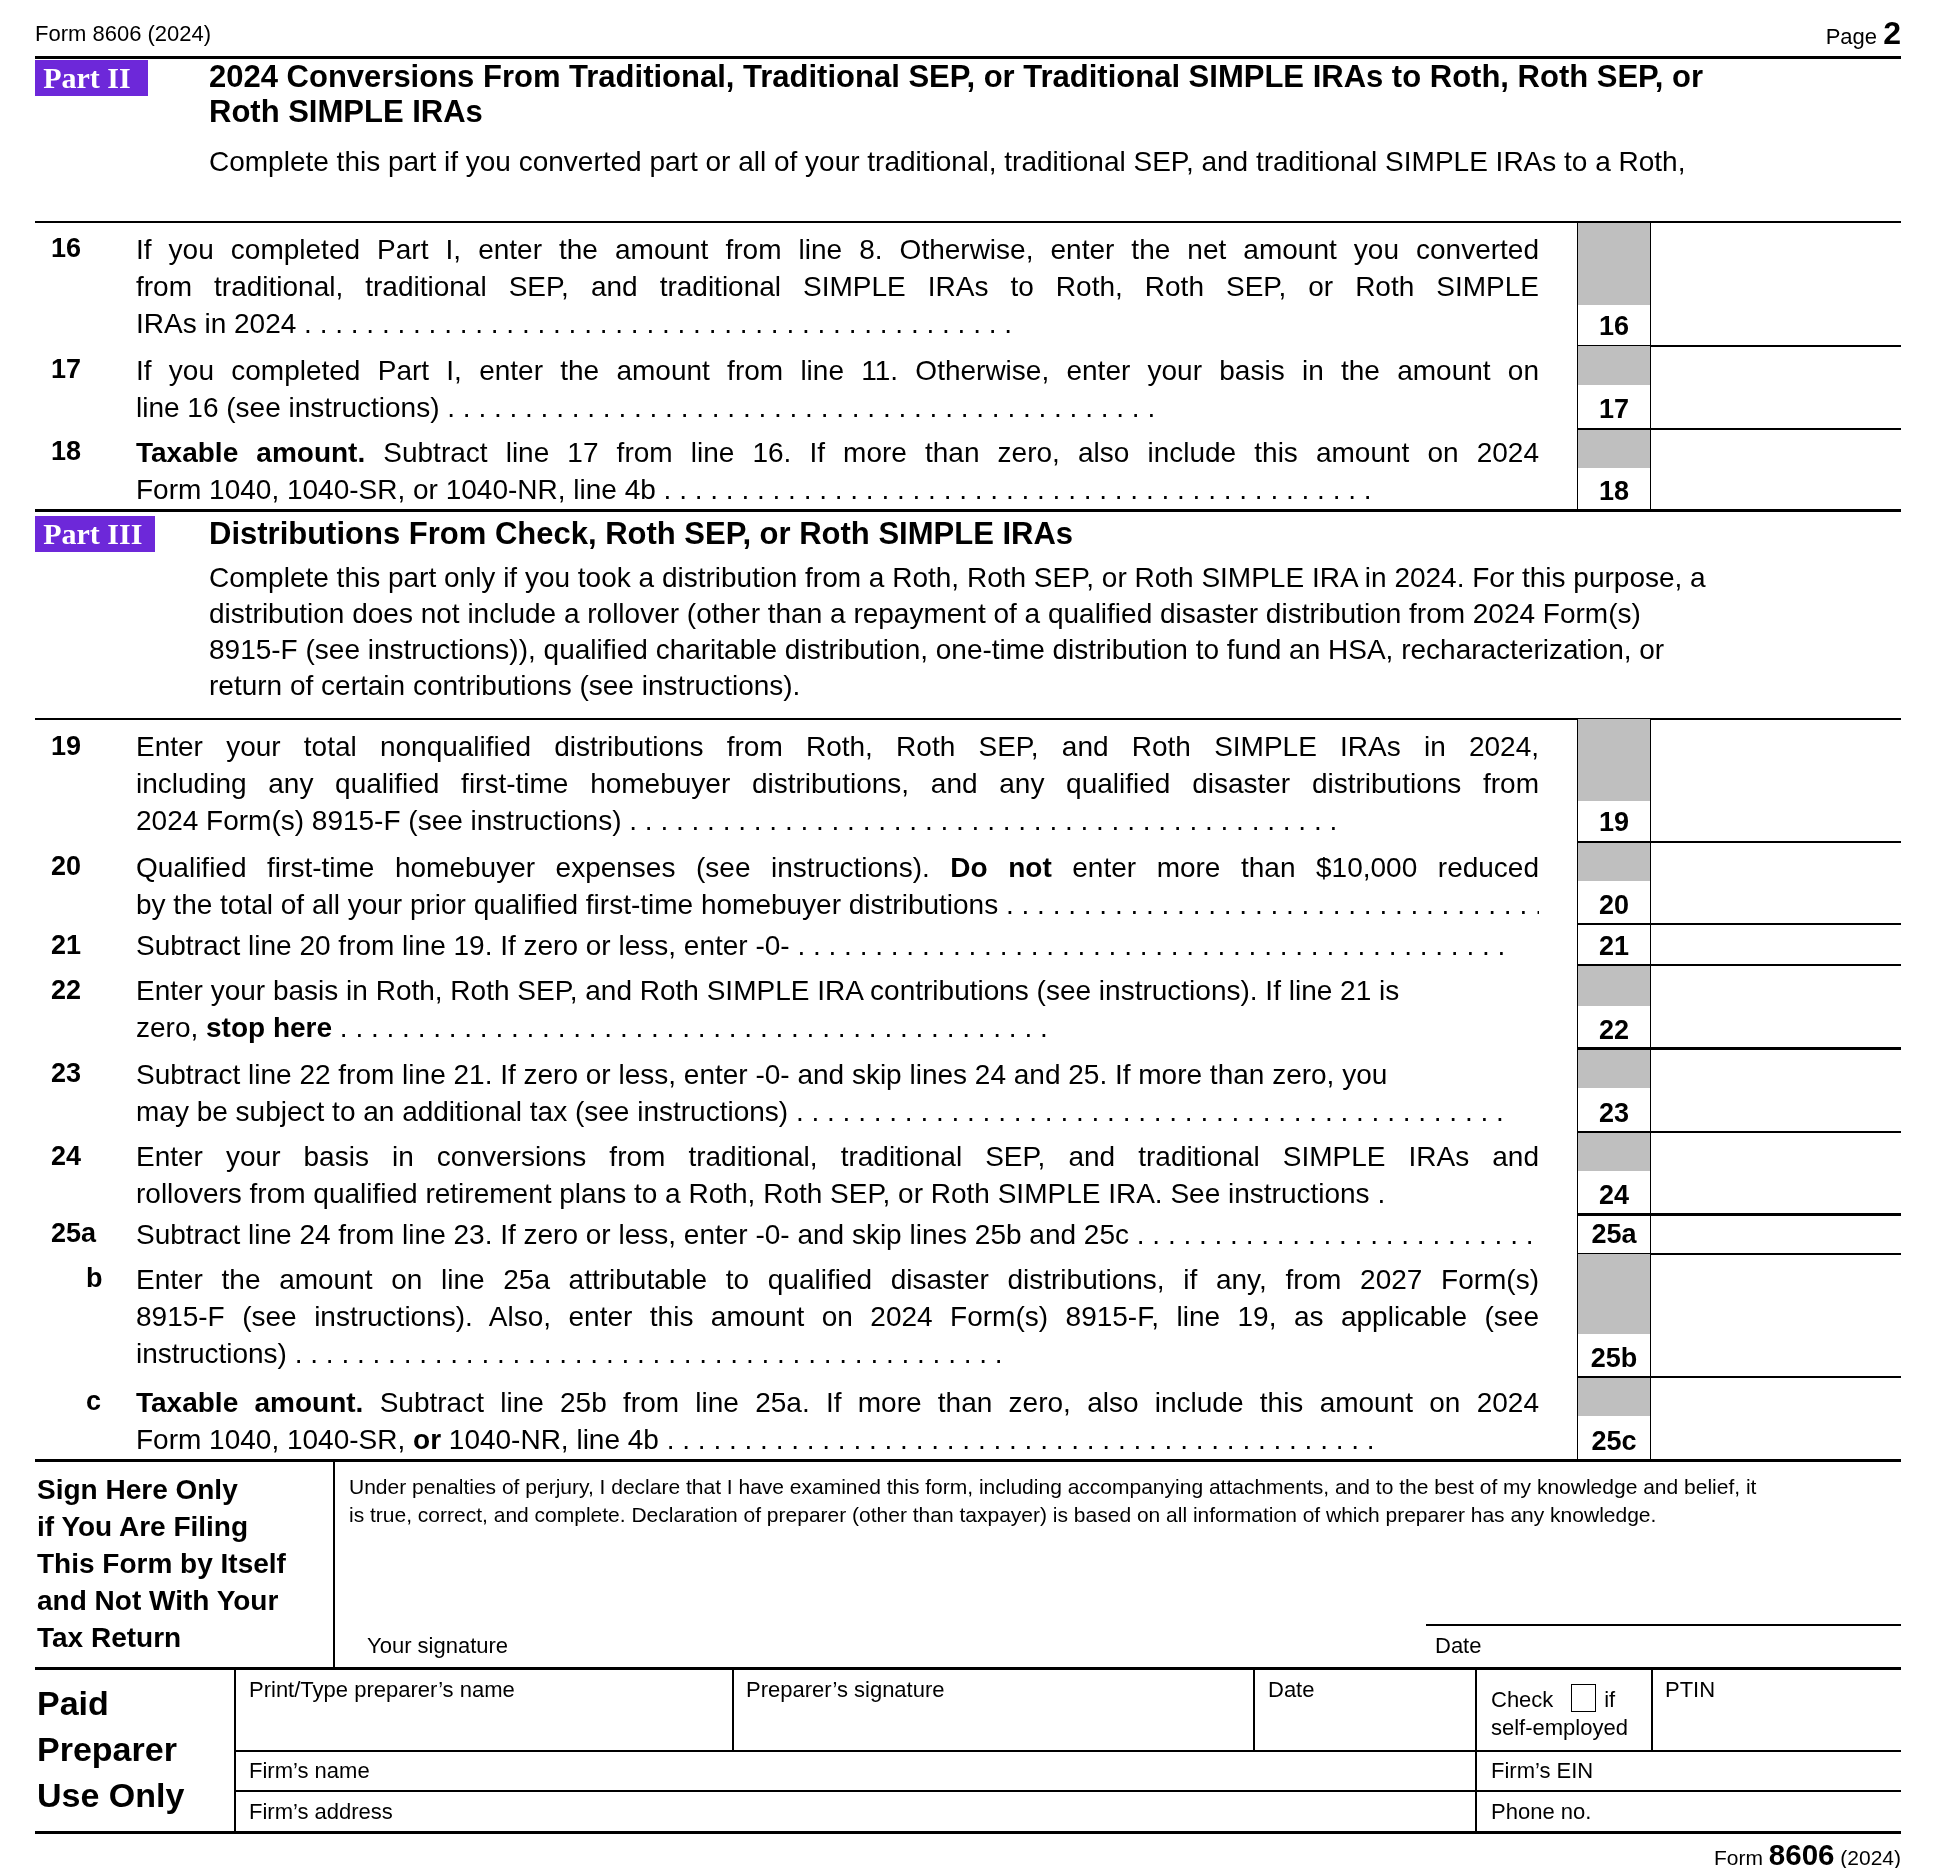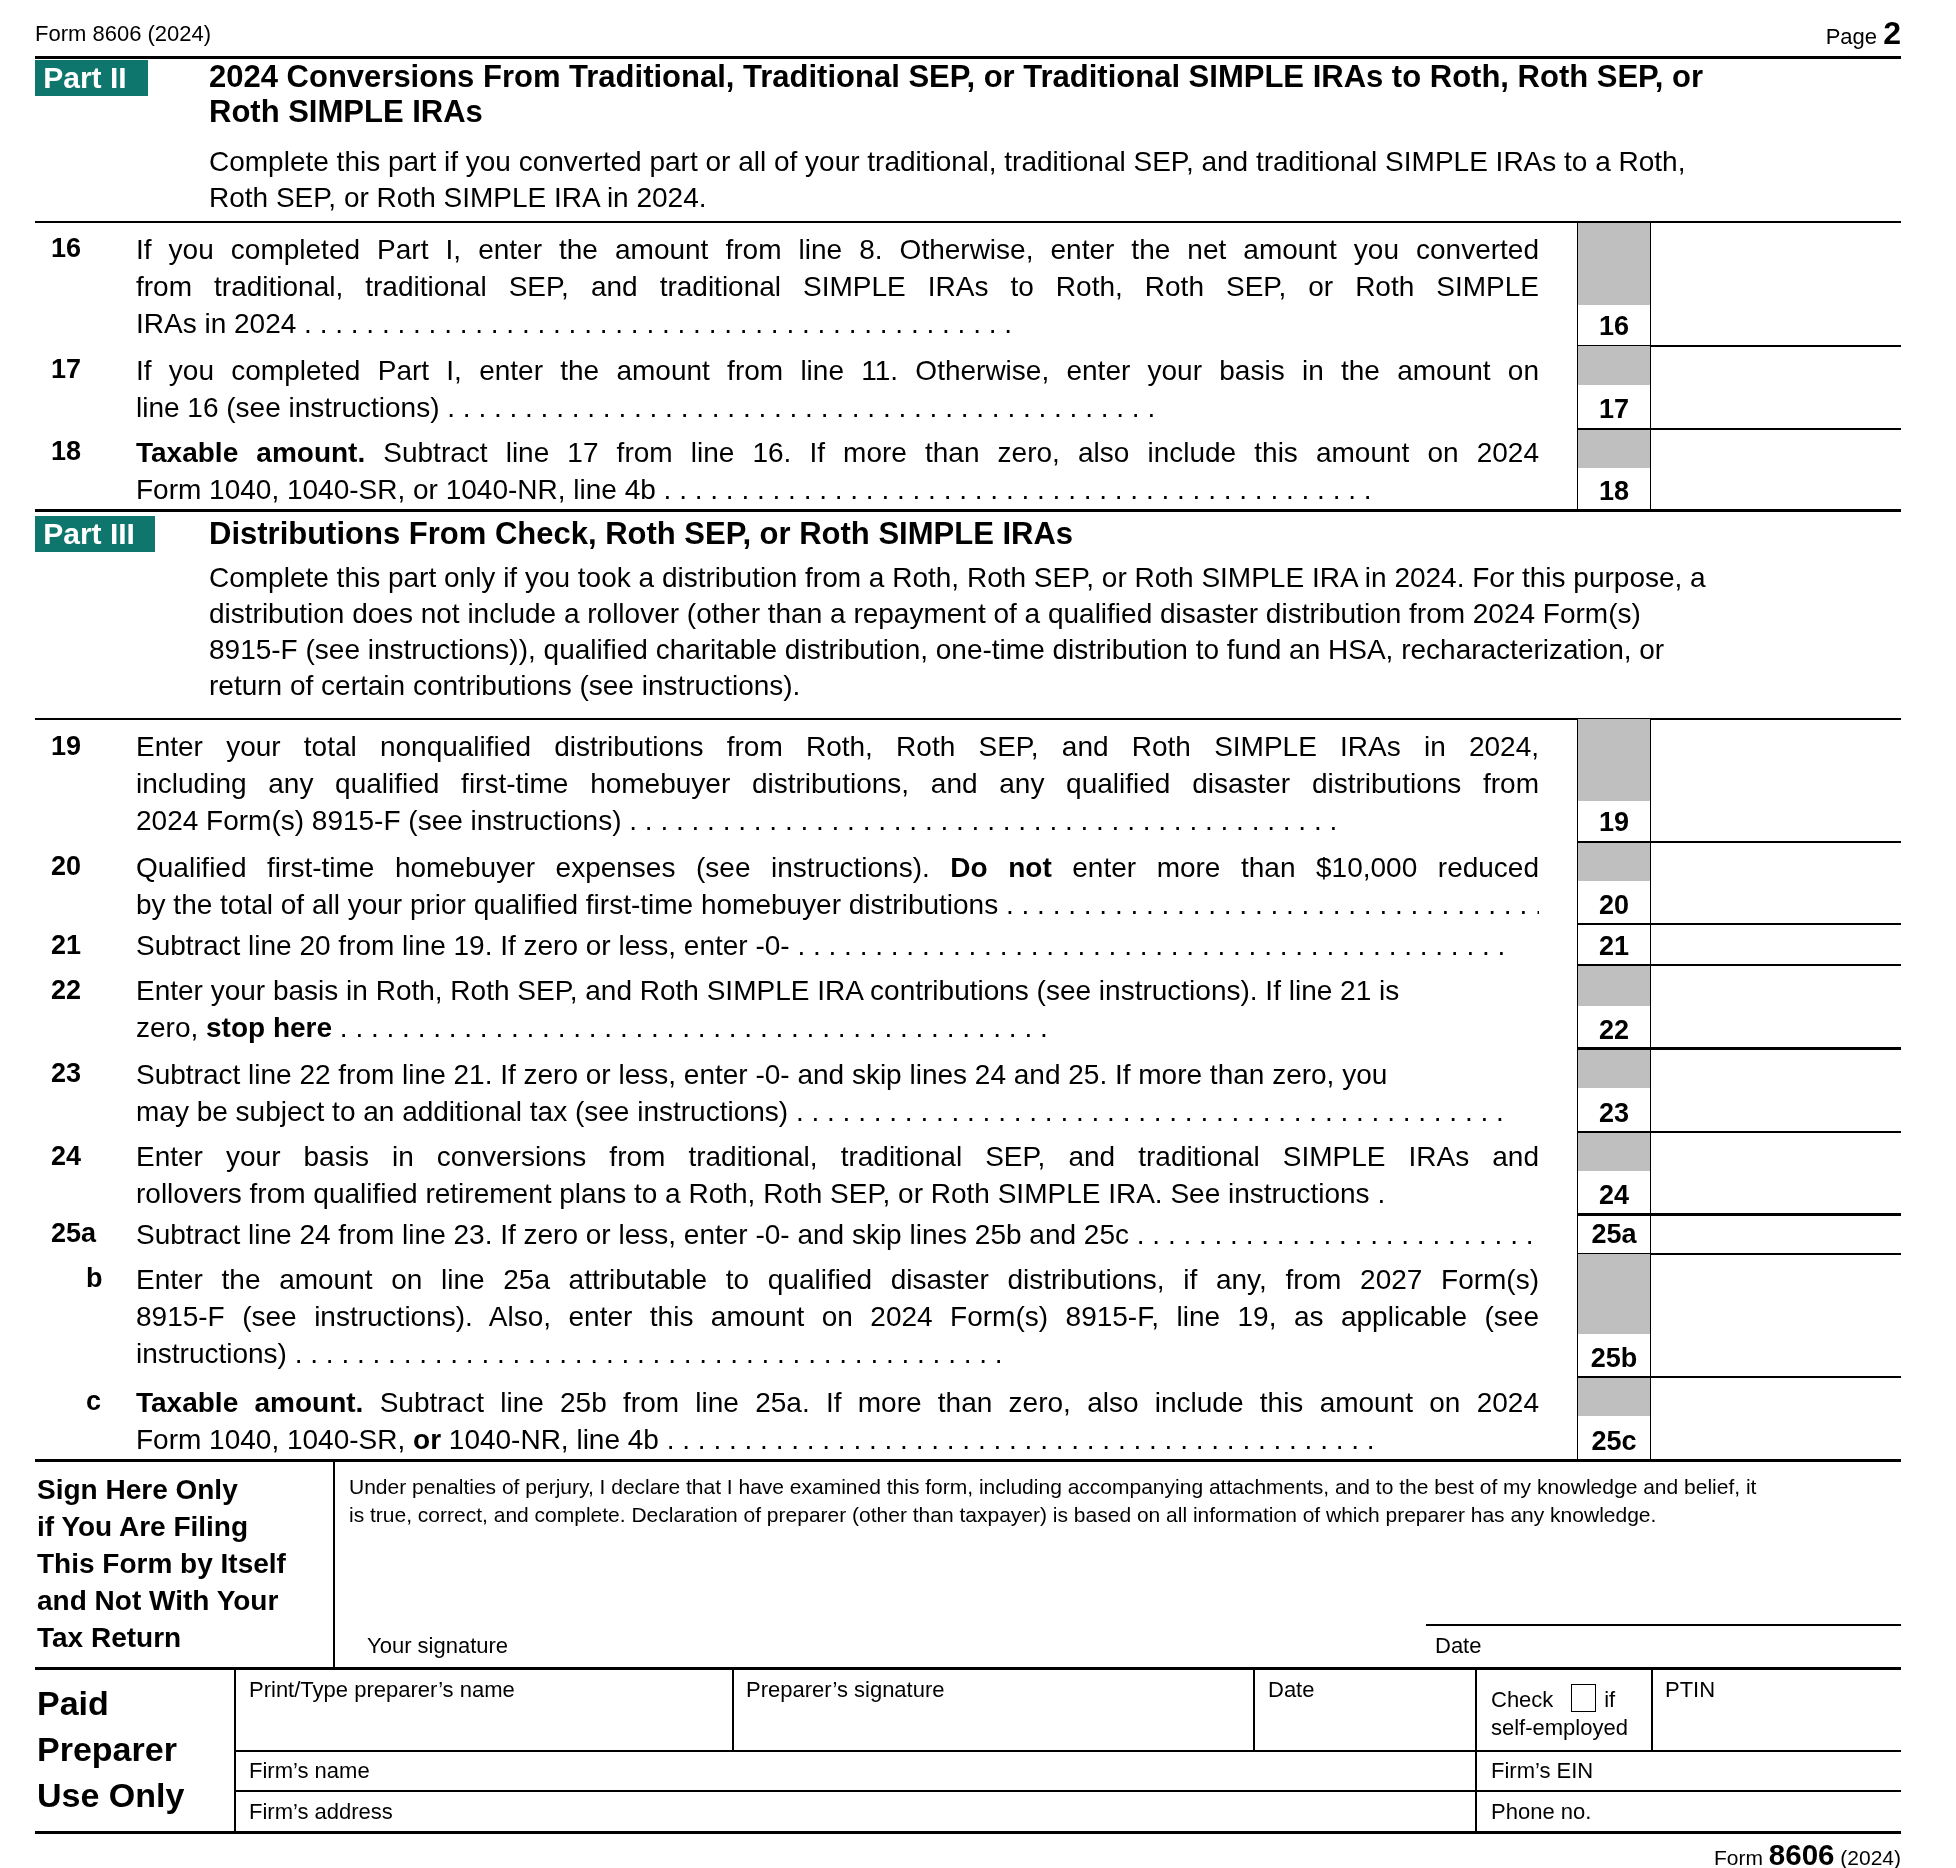--- a/index.html
+++ b/index.html
@@ -1,21 +1,21 @@
 <!DOCTYPE html>
 <html style="font-size:13px"><head>
 <meta charset="utf-8">
 <style>
   html,body{margin:0;padding:0;background:#fff;}
   body{width:1957px;height:1868px;position:relative;overflow:hidden;font-family:"Liberation Sans",sans-serif;color:#000;}
   .abs{position:absolute;}
   .hr{position:absolute;left:35px;width:1866px;background:#000;}
   .vr{position:absolute;background:#000;width:1.6px;}
   .t{position:absolute;white-space:nowrap;}
-  .partbox{position:absolute;background:#0f766e;color:#fff;font-weight:bold;font-size:30px;line-height:36px;padding:0 8.2px;}
+  .partbox{position:absolute;background:#6d28d9;color:#fff;font-weight:bold;font-size:30px;line-height:36px;padding:0 8.2px;font-family:Liberation Serif, serif;}
   .ptitle{font-size:31px;font-weight:bold;line-height:35px;}
   .intro{font-size:28px;line-height:36px;}
   .lnum{position:absolute;left:51px;font-size:27px;font-weight:bold;}
   .lsub{position:absolute;left:86px;font-size:27px;font-weight:bold;}
   .ltext{position:absolute;left:136px;width:1416px;font-size:28px;line-height:37px;}
   .ltext .line{display:block;white-space:nowrap;}
   .ltext .just{text-align:justify;text-align-last:justify;white-space:normal;}
   .dots{letter-spacing:0;color:#000;}
   .box{position:absolute;left:1577px;width:74px;border-left:1.6px solid #000;border-right:1.6px solid #000;box-sizing:border-box;}
   .shade{position:absolute;left:0;right:0;top:0;background:#bfbfbf;}
@@ -36,21 +36,20 @@
 </div>
 <div class="hr" style="top:56px;height:3.3px;"></div>
 
 <div class="partbox" style="left:35px;top:60px;width:97px;">Part II</div>
 <div class="t ptitle" style="left:209px;top:59px;">
   <div>2024 Conversions From Traditional, Traditional SEP, or Traditional SIMPLE IRAs to Roth, Roth SEP, or</div>
   <div>Roth SIMPLE IRAs</div>
 </div>
 <div class="t intro" style="left:209px;top:144px;">
   <div>Complete this part if you converted part or all of your traditional, traditional SEP, and traditional SIMPLE IRAs to a Roth,</div>
-  <div>Roth SEP, or Roth SIMPLE IRA in 2024.</div>
 </div>
 <div class="hr" style="top:221px;height:1.6px;"></div>
 
 <div>
   <div class="lnum" style="top:233px;">16</div>
   <div class="ltext" style="top:231px;">
     <span class="line just" style="overflow: hidden; width: 1403px;">If you completed Part I, enter the amount from line 8. Otherwise, enter the net amount you converted</span>
     <span class="line just" style="overflow: hidden; width: 1403px;">from traditional, traditional SEP, and traditional SIMPLE IRAs to Roth, Roth SEP, or Roth SIMPLE</span>
     <span class="line" style="overflow: hidden; width: 1403px;"><span>IRAs in 2024</span> <span class="dots">. . . . . . . . . . . . . . . . . . . . . . . . . . . . . . . . . . . . . . . . . . . . . .</span></span>
   </div>

